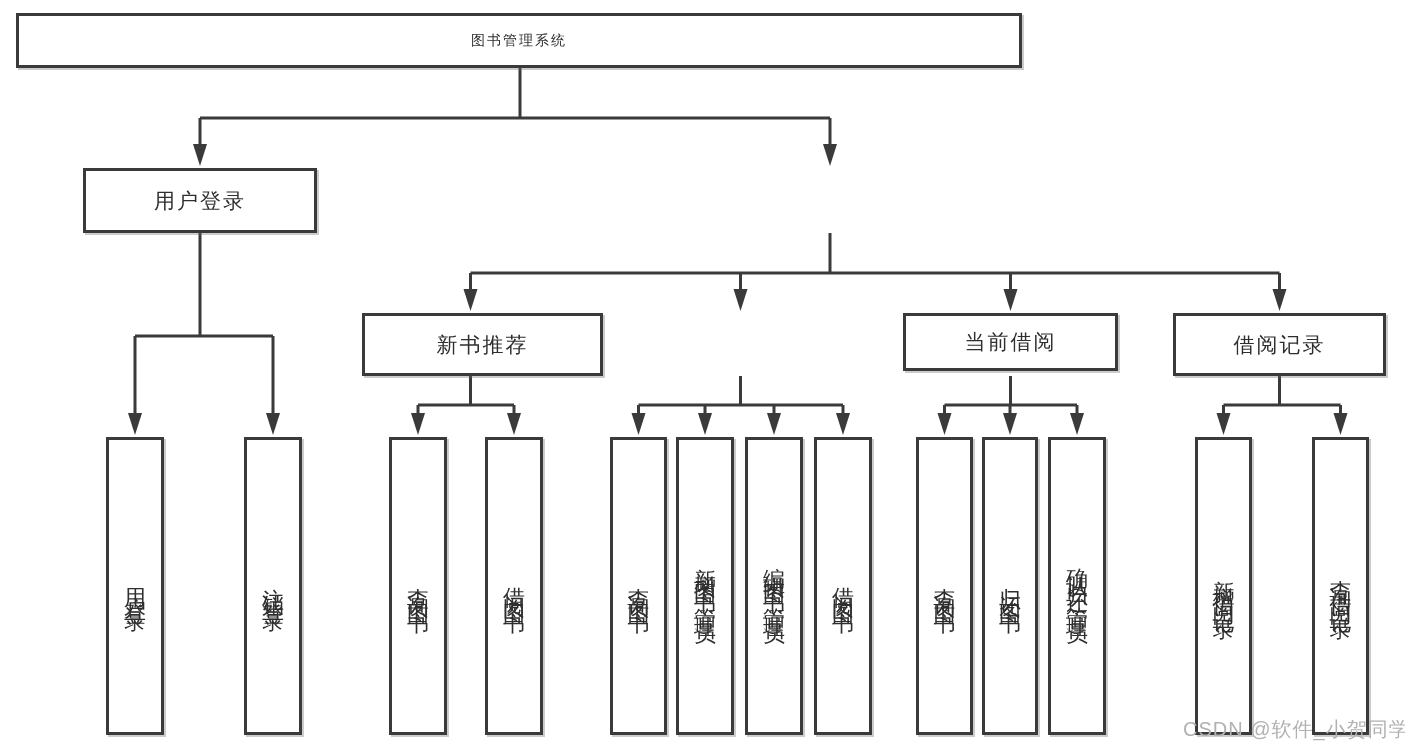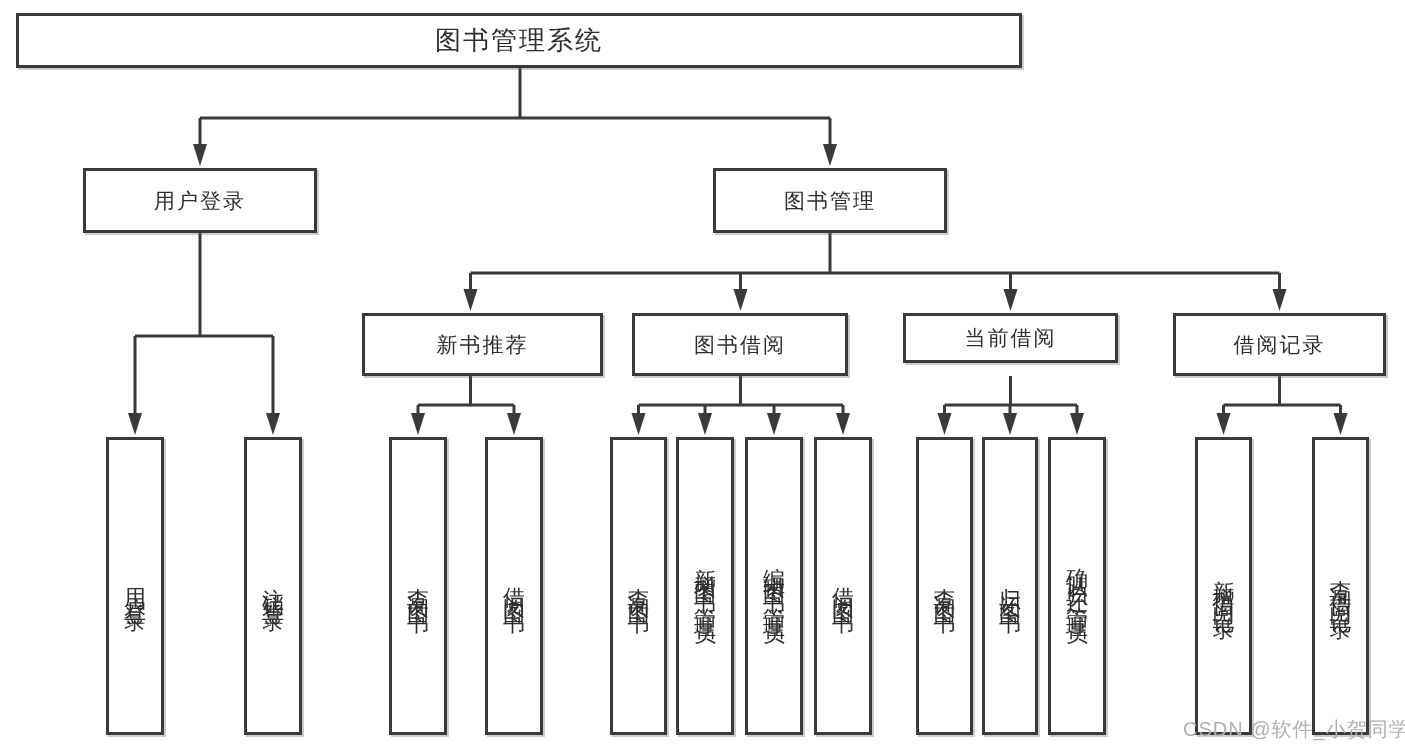--- a/index.html
+++ b/index.html
@@ -17,21 +17,21 @@
     box-sizing: border-box;
     background: #ffffff;
     border: 3px solid #3a3a3a;
     box-shadow: 2px 2px 0 rgba(110,110,110,0.35);
     display: flex;
     align-items: center;
     justify-content: center;
     color: #2e2e2e;
   }
   .box.h { font-size: 21px; letter-spacing: 2px; white-space: nowrap; }
-  .box.root { font-size: 26px; }
+  .box.root { font-size: 14px; }
   .box.v {
     writing-mode: vertical-rl;
     text-orientation: mixed;
     font-size: 22px;
     letter-spacing: 8px;
     line-height: 1;
   }
   .watermark {
     position: absolute;
     left: 1183px;
@@ -80,31 +80,25 @@
     </g>
   </svg>
 
   <div class="box h root" style="left:16px; top:13px; width:1006px; height:55px">
     <span>图书管理系统</span>
   </div>
 
   <div class="box h" style="left:83px; top:168px; width:234px; height:65px">
     <span>用户登录</span>
   </div>
-  <div class="box h" style="left:713px; top:168px; width:234px; height:65px">
-    <span>图书管理</span>
-  </div>
 
   <div class="box h" style="left:362px; top:313px; width:241px; height:63px">
     <span>新书推荐</span>
   </div>
-  <div class="box h" style="left:632px; top:313px; width:216px; height:63px">
-    <span>图书借阅</span>
-  </div>
-  <div class="box h" style="left:903px; top:313px; width:215px; height:50px">
+  <div class="box h" style="left:903px; top:313px; width:215px; height:58px">
     <span>当前借阅</span>
   </div>
   <div class="box h" style="left:1173px; top:313px; width:213px; height:63px">
     <span>借阅记录</span>
   </div>
 
   <div class="box v" style="left:106px; top:437px; width:58px; height:298px">
     <span>用户登录</span>
   </div>
   <div class="box v" style="left:244px; top:437px; width:58px; height:298px">

